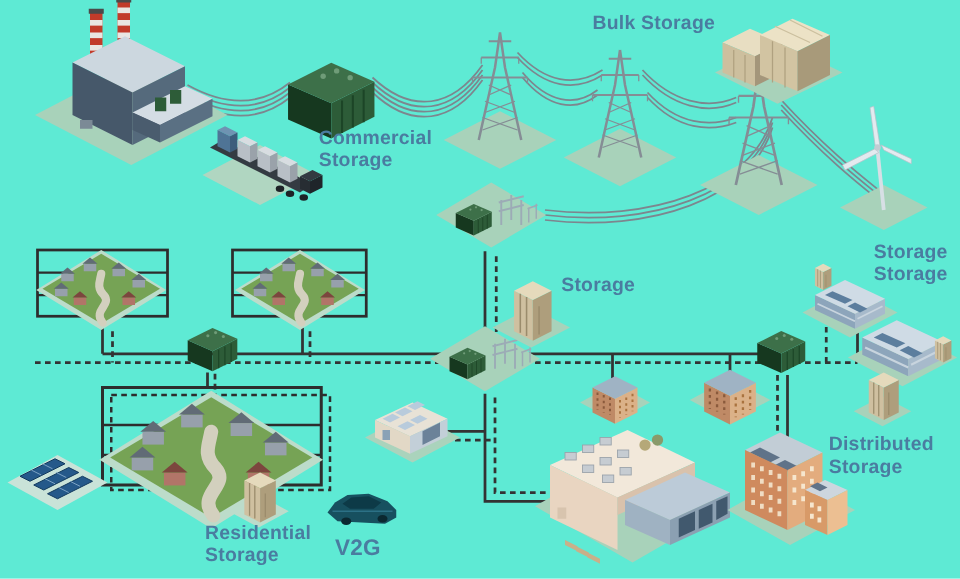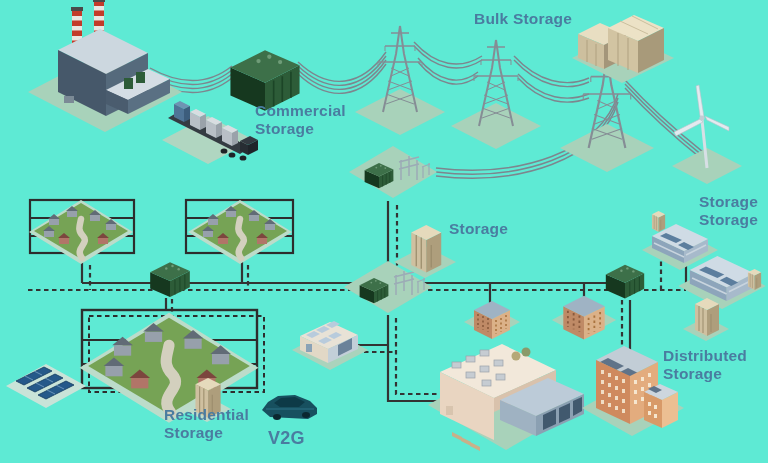--- a/index.html
+++ b/index.html
@@ -386,20 +386,20 @@
     <span>Storage</span>
     <span>Storage</span>
   </div>
   <div class="lbl" style="left:449px;top:220px">
     <span>Storage</span>
   </div>
   <div class="lbl" style="left:663px;top:347px">
     <span>Distributed</span>
     <span>Storage</span>
   </div>
-  <div class="lbl" style="left:164px;top:406px">
+  <div class="lbl" style="left:164px;top:418px">
     <span>Residential</span>
     <span>Storage</span>
   </div>
   <div class="lbl" style="left:268px;top:429px;font-size:18px">
     <span>V2G</span>
   </div>
 </div>
 
 </body></html>

